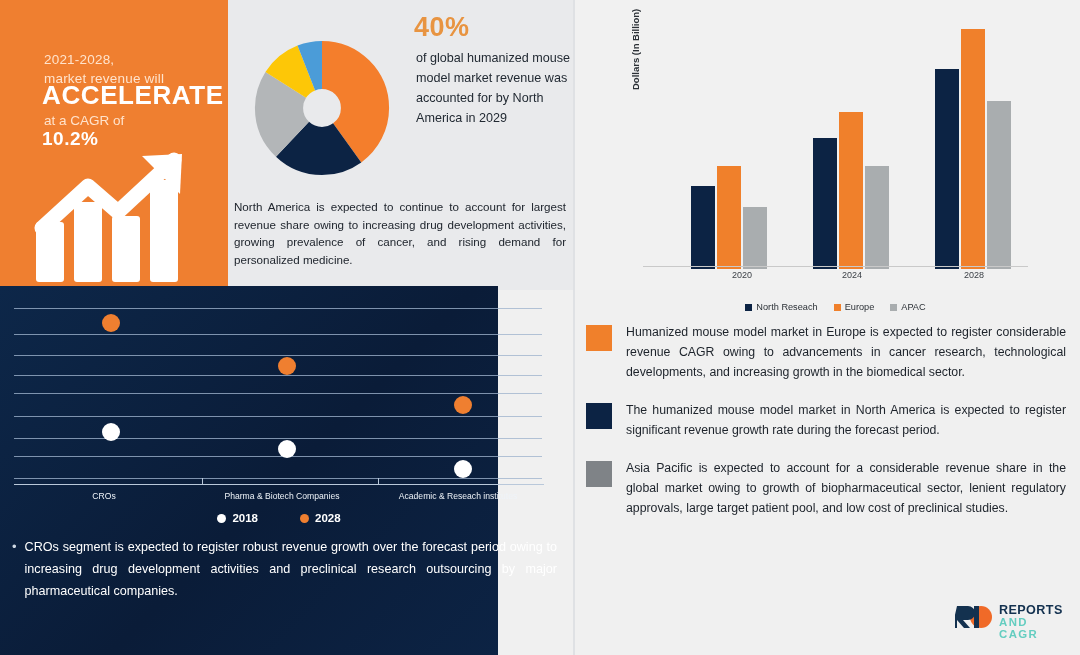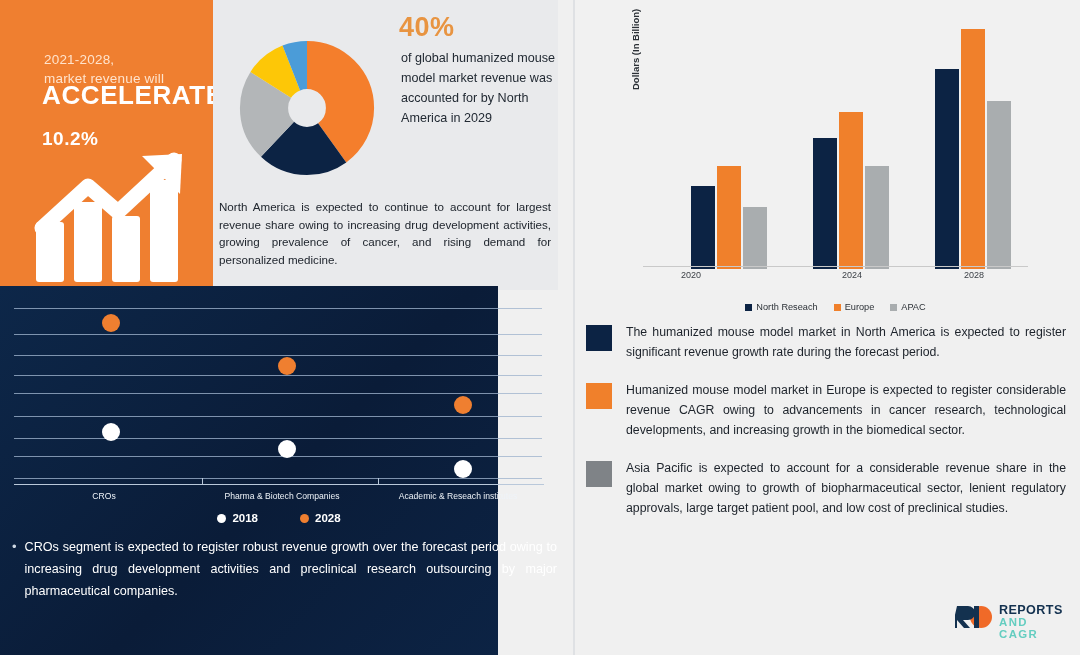--- a/index.html
+++ b/index.html
@@ -30,21 +30,21 @@
     color:#ffe3cc;font-size:13.5px;line-height:18px;
   }
   .op-rate{
     position:absolute;left:42px;top:128px;
     color:#ffffff;font-size:19px;font-weight:bold;letter-spacing:.5px;
   }
   .op-graphic{position:absolute;left:30px;top:150px;width:180px;height:135px;}
 
   
   .donut-panel{
-    position:absolute;left:213px;top:0;width:345px;height:290px;
+    position:absolute;left:228px;top:0;width:345px;height:290px;
     background:#e9eaec;
   }
   .donut-wrap{position:absolute;left:8px;top:22px;width:172px;height:172px;}
   .pct-big{
     position:absolute;left:186px;top:12px;
     font-size:27px;font-weight:bold;color:#e89441;letter-spacing:.5px;
   }
   .pct-desc{
     position:absolute;left:188px;top:48px;width:158px;
     font-size:12.6px;line-height:20px;color:#222a33;
@@ -132,20 +132,21 @@
 <body>
 
 <div class="stage">
 
   <div class="orange-panel">
     <div class="op-years">
       <span>2021-2028,</span><br>
       <span>market revenue will</span>
     </div>
     <div class="op-accel">ACCELERATE</div>
+    <div class="op-cagr">at a CAGR of</div>
     <div class="op-rate">10.2%</div>
 
     <svg class="op-graphic" viewBox="0 0 180 135">
       <g fill="#ffffff">
         <rect x="6" y="72" width="28" height="60" rx="3"></rect>
         <rect x="44" y="52" width="28" height="80" rx="3"></rect>
         <rect x="82" y="66" width="28" height="66" rx="3"></rect>
         <rect x="120" y="30" width="28" height="102" rx="3"></rect>
       </g>
       <path d="M12 78 L58 36 L88 62 L144 10" stroke="#ffffff" stroke-width="15" fill="none" stroke-linecap="round" stroke-linejoin="round"></path>
@@ -202,26 +203,26 @@
         <span>Europe</span>
       </div>
       <div class="lg-item">
         <span class="lg-swatch" style="background: rgb(169, 173, 175);"></span>
         <span>APAC</span>
       </div>
     </div>
 
   <div class="bullets" id="bulletList">
       <div class="bullet">
+        <div class="bl-sq" style="background: rgb(240, 128, 43);"></div>
+        <div class="bl-tx">Humanized mouse model market in Europe is expected to register considerable revenue CAGR owing to advancements in cancer research, technological developments, and increasing growth in the biomedical sector.</div>
+      </div>
+      <div class="bullet">
         <div class="bl-sq" style="background: rgb(12, 35, 68);"></div>
         <div class="bl-tx">The humanized mouse model market in North America is expected to register significant revenue growth rate during the forecast period.</div>
-      </div>
-      <div class="bullet">
-        <div class="bl-sq" style="background: rgb(240, 128, 43);"></div>
-        <div class="bl-tx">Humanized mouse model market in Europe is expected to register considerable revenue CAGR owing to advancements in cancer research, technological developments, and increasing growth in the biomedical sector.</div>
       </div>
       <div class="bullet">
         <div class="bl-sq" style="background: rgb(127, 131, 135);"></div>
         <div class="bl-tx">Asia Pacific is expected to account for a considerable revenue share in the global market owing to growth of biopharmaceutical sector, lenient regulatory approvals, large target patient pool, and low cost of preclinical studies.</div>
       </div>
     </div>
 
   <div class="dark-panel">
     <div class="dot-plot" id="dotPlot">
         <div class="gline" style="top: 14px; width: 528px;"></div>
@@ -269,16 +270,16 @@
   <div class="logo">
     <svg class="logo-mark" viewBox="0 0 40 26">
       <circle cx="26" cy="13" r="11" fill="#f06a28"></circle>
       <path d="M2 2 h11 a7 7 0 0 1 0 14 h-5 l7 8 h-6 l-7 -8 v8 h-5 z" fill="#13314f"></path>
       <path d="M19 2 h5 v22 h-5 z" fill="#13314f"></path>
     </svg>
     <div class="logo-t1">REPORTS</div>
     <div class="logo-t2">AND CAGR</div>
   </div>
 
-<div class="xtick" style="left: 661px;">2020</div>
+<div class="xtick" style="left: 692px; text-align: right;">2020</div>
     <div class="xtick" style="left: 822px;">2024</div>
     <div class="xtick" style="left: 944px;">2028</div>
   </div>
 
 </body></html>

